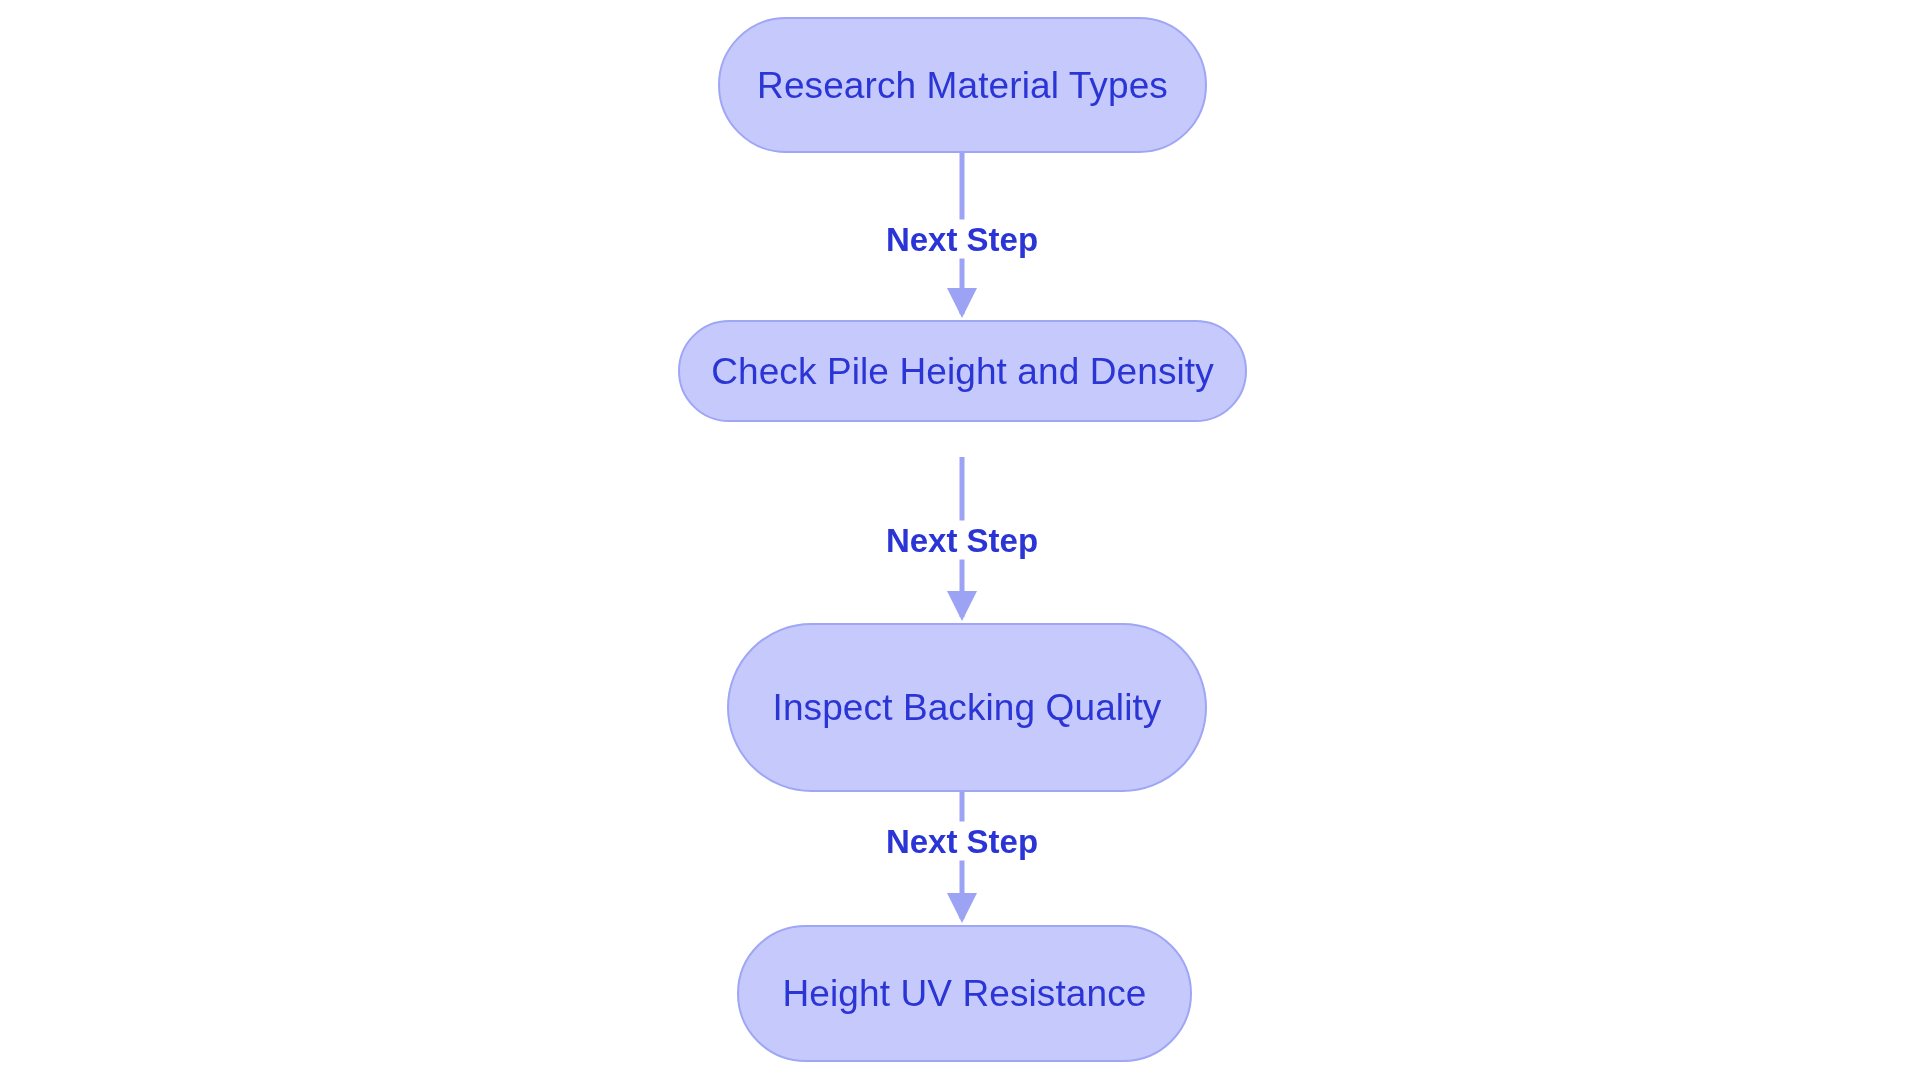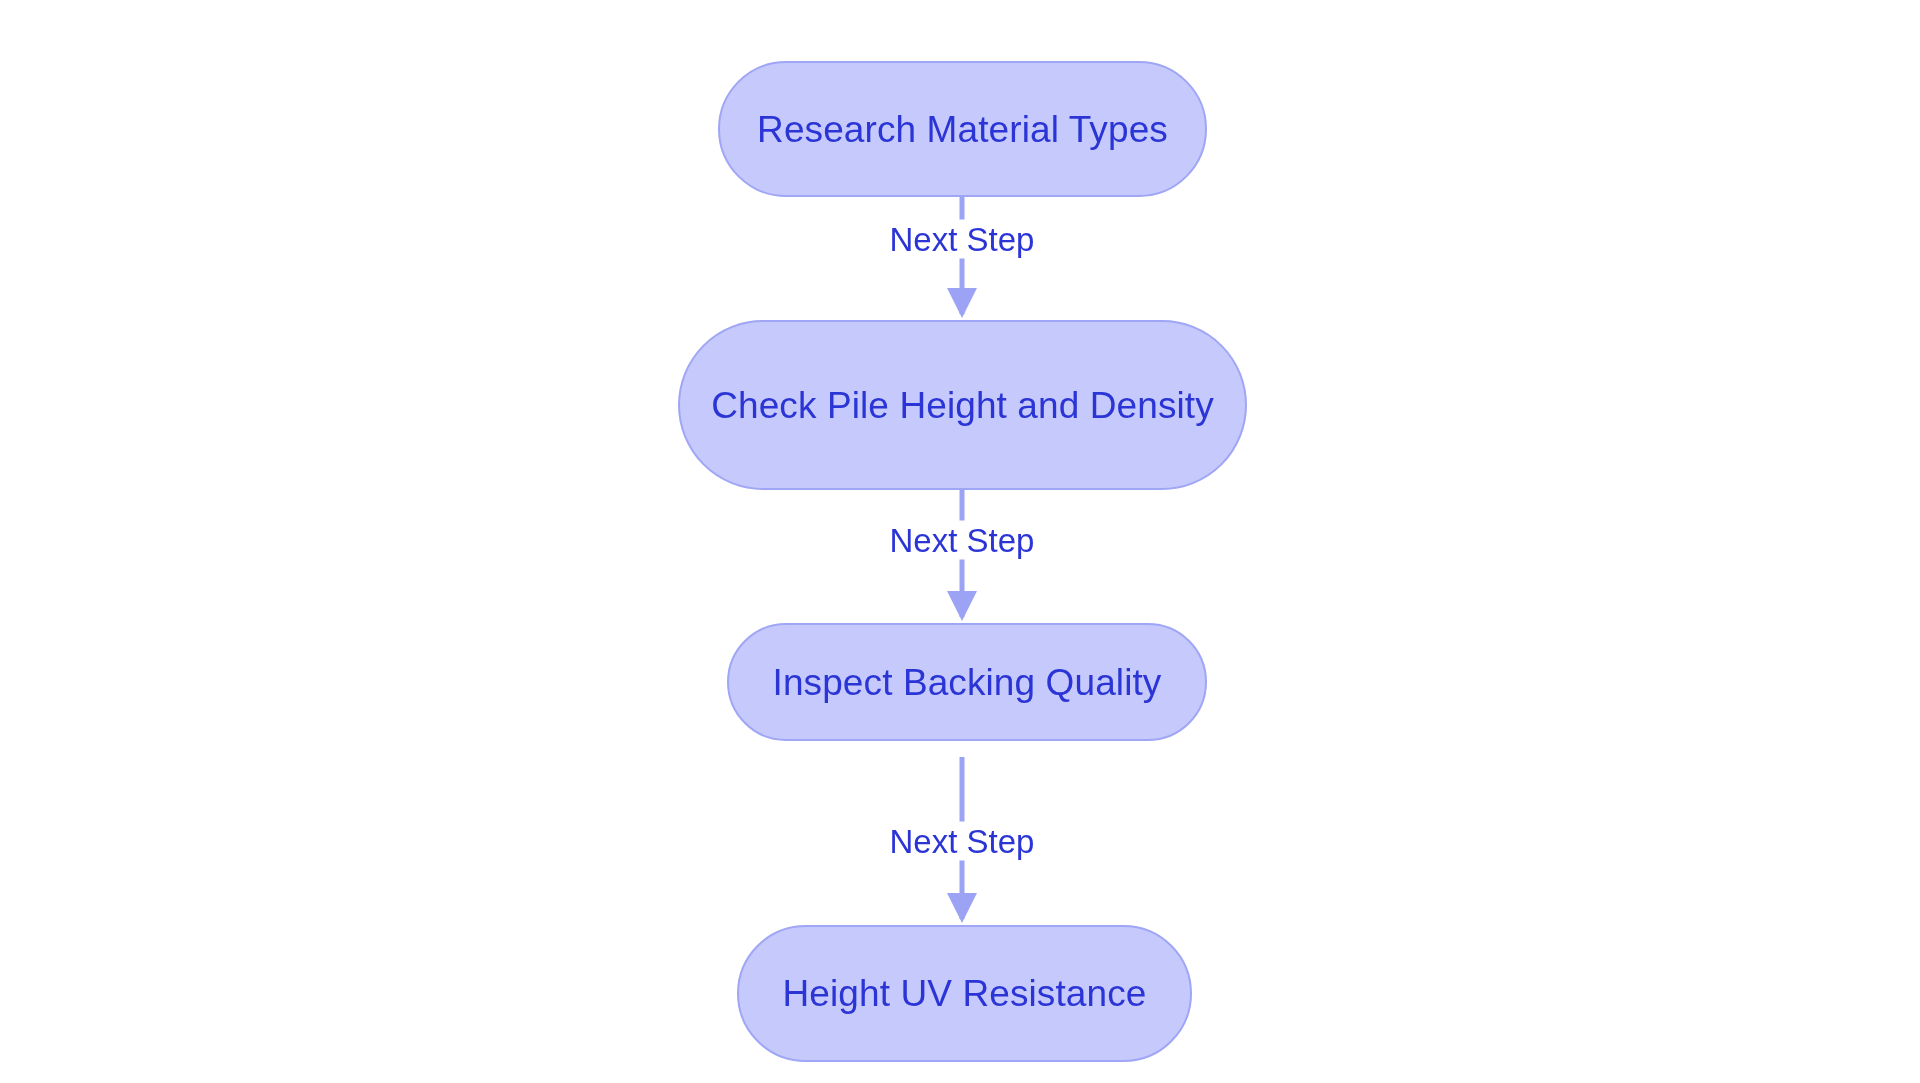--- a/index.html
+++ b/index.html
@@ -36,43 +36,43 @@
   .node-label {
     color: #2B35D6;
     font-family: "Liberation Sans", sans-serif;
     font-size: 37px;
     font-weight: 400;
     letter-spacing: 0.1px;
     white-space: nowrap;
     line-height: 1;
   }
 
-  #node-1 { left: 718px;  top: 17px;   width: 489px; height: 136px; margin-top: 44px; }
-  #node-2 { left: 678px;  top: 320px;  width: 569px; height: 170px; }
-  #node-3 { left: 727px;  top: 623px;  width: 480px; height: 118px; }
+  #node-1 { left: 718px;  top: 17px;   width: 489px; height: 136px; }
+  #node-2 { left: 678px;  top: 320px;  width: 569px; height: 102px; }
+  #node-3 { left: 727px;  top: 623px;  width: 480px; height: 169px; }
   #node-4 { left: 737px;  top: 925px;  width: 455px; height: 137px; }
 
   
   #connector-layer {
     position: absolute;
     left: 0;
     top: 0;
     width: 1920px;
     height: 1083px;
     z-index: 1;
   }
 
   
   .edge-label {
     position: absolute;
     z-index: 2;
     color: #2B35D6;
     font-family: "Liberation Sans", sans-serif;
     font-size: 33px;
-    font-weight: 400;
+    font-weight: 700;
     line-height: 1;
     white-space: nowrap;
     background: #FFFFFF;
     padding: 3px 6px;
     transform: translate(-50%, -50%);
   }
   #edge-label-1 { left: 962px; top: 239px; }
   #edge-label-2 { left: 962px; top: 540px; }
   #edge-label-3 { left: 962px; top: 841px; }
 </style>

